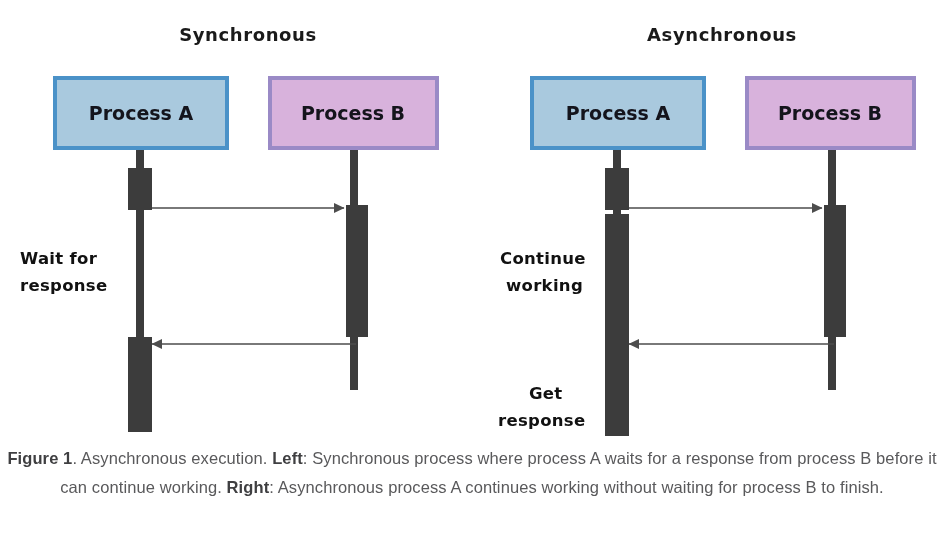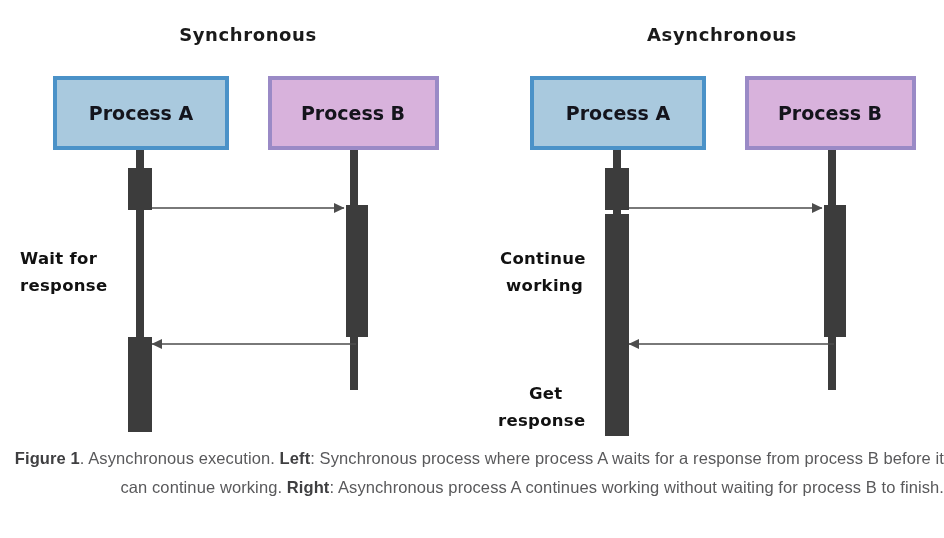--- a/index.html
+++ b/index.html
@@ -12,21 +12,21 @@
   }
   #page{position:relative;width:802px;height:538px;}
 
   .diagram-svg{position:absolute;left:0;top:0;width:944px;height:440px;}
 
   .caption{
     position:absolute;
     left:0;
     top:444px;
     width:944px;
-    text-align:right;
+    text-align:center;
     font-family:"Liberation Sans", sans-serif;
     font-size:16.5px;
     line-height:29px;
     color:#59595b;
     letter-spacing:0.1px;
   }
   .caption b{color:#3f3f41;font-weight:bold;}
 
   .watermark{
     position:absolute;

